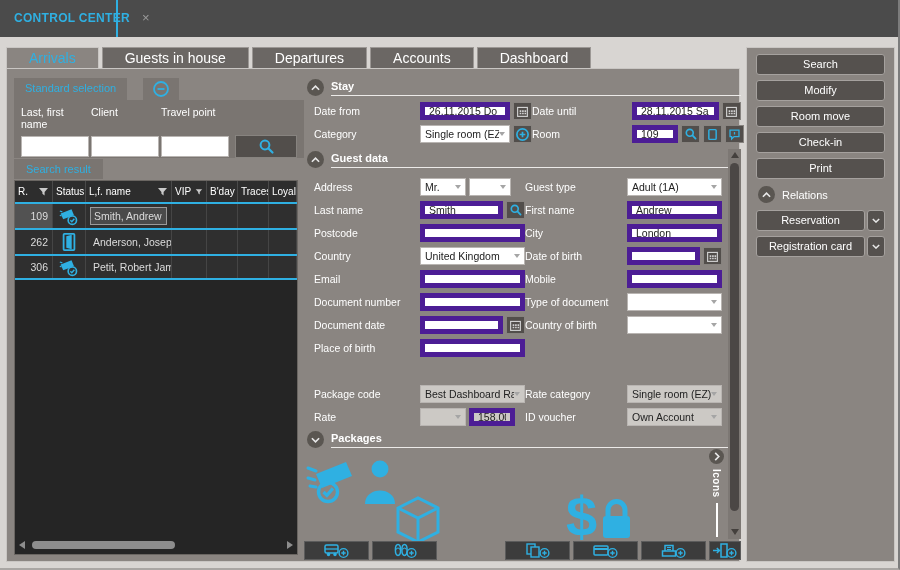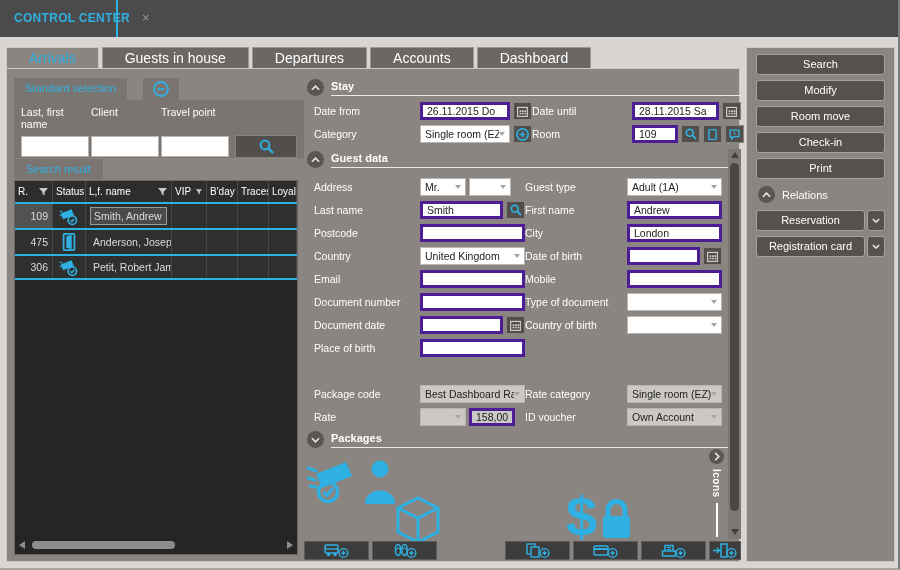--- a/index.html
+++ b/index.html
@@ -63,21 +63,21 @@
   .detail { position:absolute; left:297px; top:8px; width:437px; bottom:22px; color:#fff; font-size:10.5px; }
   .sect-head { display:flex; align-items:center; gap:7px; height:17px; margin:2px 0 6px 3px; }
   .sect-wrap { flex:1; border-bottom:1px solid #eceae8; padding-bottom:3px; font-weight:bold; font-size:11px; }
   .circle-btn { width:17px; height:17px; border-radius:50%; background:#5a5651; display:flex; align-items:center; justify-content:center; flex:none; }
   .circle-btn.small { width:15px; height:15px; }
 
   .frow { display:grid; grid-template-columns:106px 105px 102px 1fr; align-items:center; height:18px; margin-bottom:5px; padding-left:10px; padding-right:19px; }
   .frow.stay { grid-template-columns:106px 112px 100px 1fr; padding-right:0; }
   .fl { overflow:hidden; white-space:nowrap; }
   .fc { display:flex; align-items:center; gap:3px; height:18px; }
-  .inp { height:18px; width:100%; border:3px solid #4c1d95; background:#fff; color:#222; font-size:10.5px; padding:0 4px; font-family:inherit; }
+  .inp { height:18px; width:100%; border:5px solid #4c1d95; background:#fff; color:#222; font-size:10.5px; padding:0 4px; font-family:inherit; }
   .inp.short { width:46px; flex:none; }
   .inp.gray { background:#ccc9c5; text-align:right; }
   .dd { height:18px; flex:1; background:#fff; border:1px solid #b9b5b2; color:#222; display:flex; align-items:center; padding:0 4px; overflow:hidden; white-space:nowrap; }
   .dd .dd-label { flex:1; overflow:hidden; }
   .dd-arrow { width:0; height:0; border-top:4px solid #a5a5a5; border-left:3.5px solid transparent; border-right:3.5px solid transparent; flex:none; }
   .dd.gray { background:#ccc9c5; }
   .dd.w46 { flex:none; width:46px; }
   .dd.w42 { flex:none; width:42px; }
   .sq-btn { width:19px; height:18px; flex:none; background:#524e4b; border:1px solid #87837f; display:flex; align-items:center; justify-content:center; }
   .btn-right { margin-left:auto; display:flex; gap:3px; }
@@ -213,21 +213,21 @@
         <div class="tc">
             <span class="name-box selected">Smith, Andrew</span>
           </div>
         <div class="tc"></div>
         <div class="tc"></div>
         <div class="tc"></div>
         <div class="tc"></div>
       </div>
 
       <div class="trow">
-        <div class="tc num">475</div>
+        <div class="tc num">262</div>
         <div class="tc cen">
           <svg width="18" height="20" viewBox="0 0 20 22">
             <rect x="4" y="2" width="12" height="18" rx="1" fill="none" stroke="#2fb0e2" stroke-width="2"></rect>
             <path d="M7 4.5 L13 3 V19 L7 17.5 Z" fill="#2fb0e2"></path>
           </svg>
         </div>
         <div class="tc">
             <span class="name-box">Anderson, Josephine</span>
           </div>
         <div class="tc"></div>

